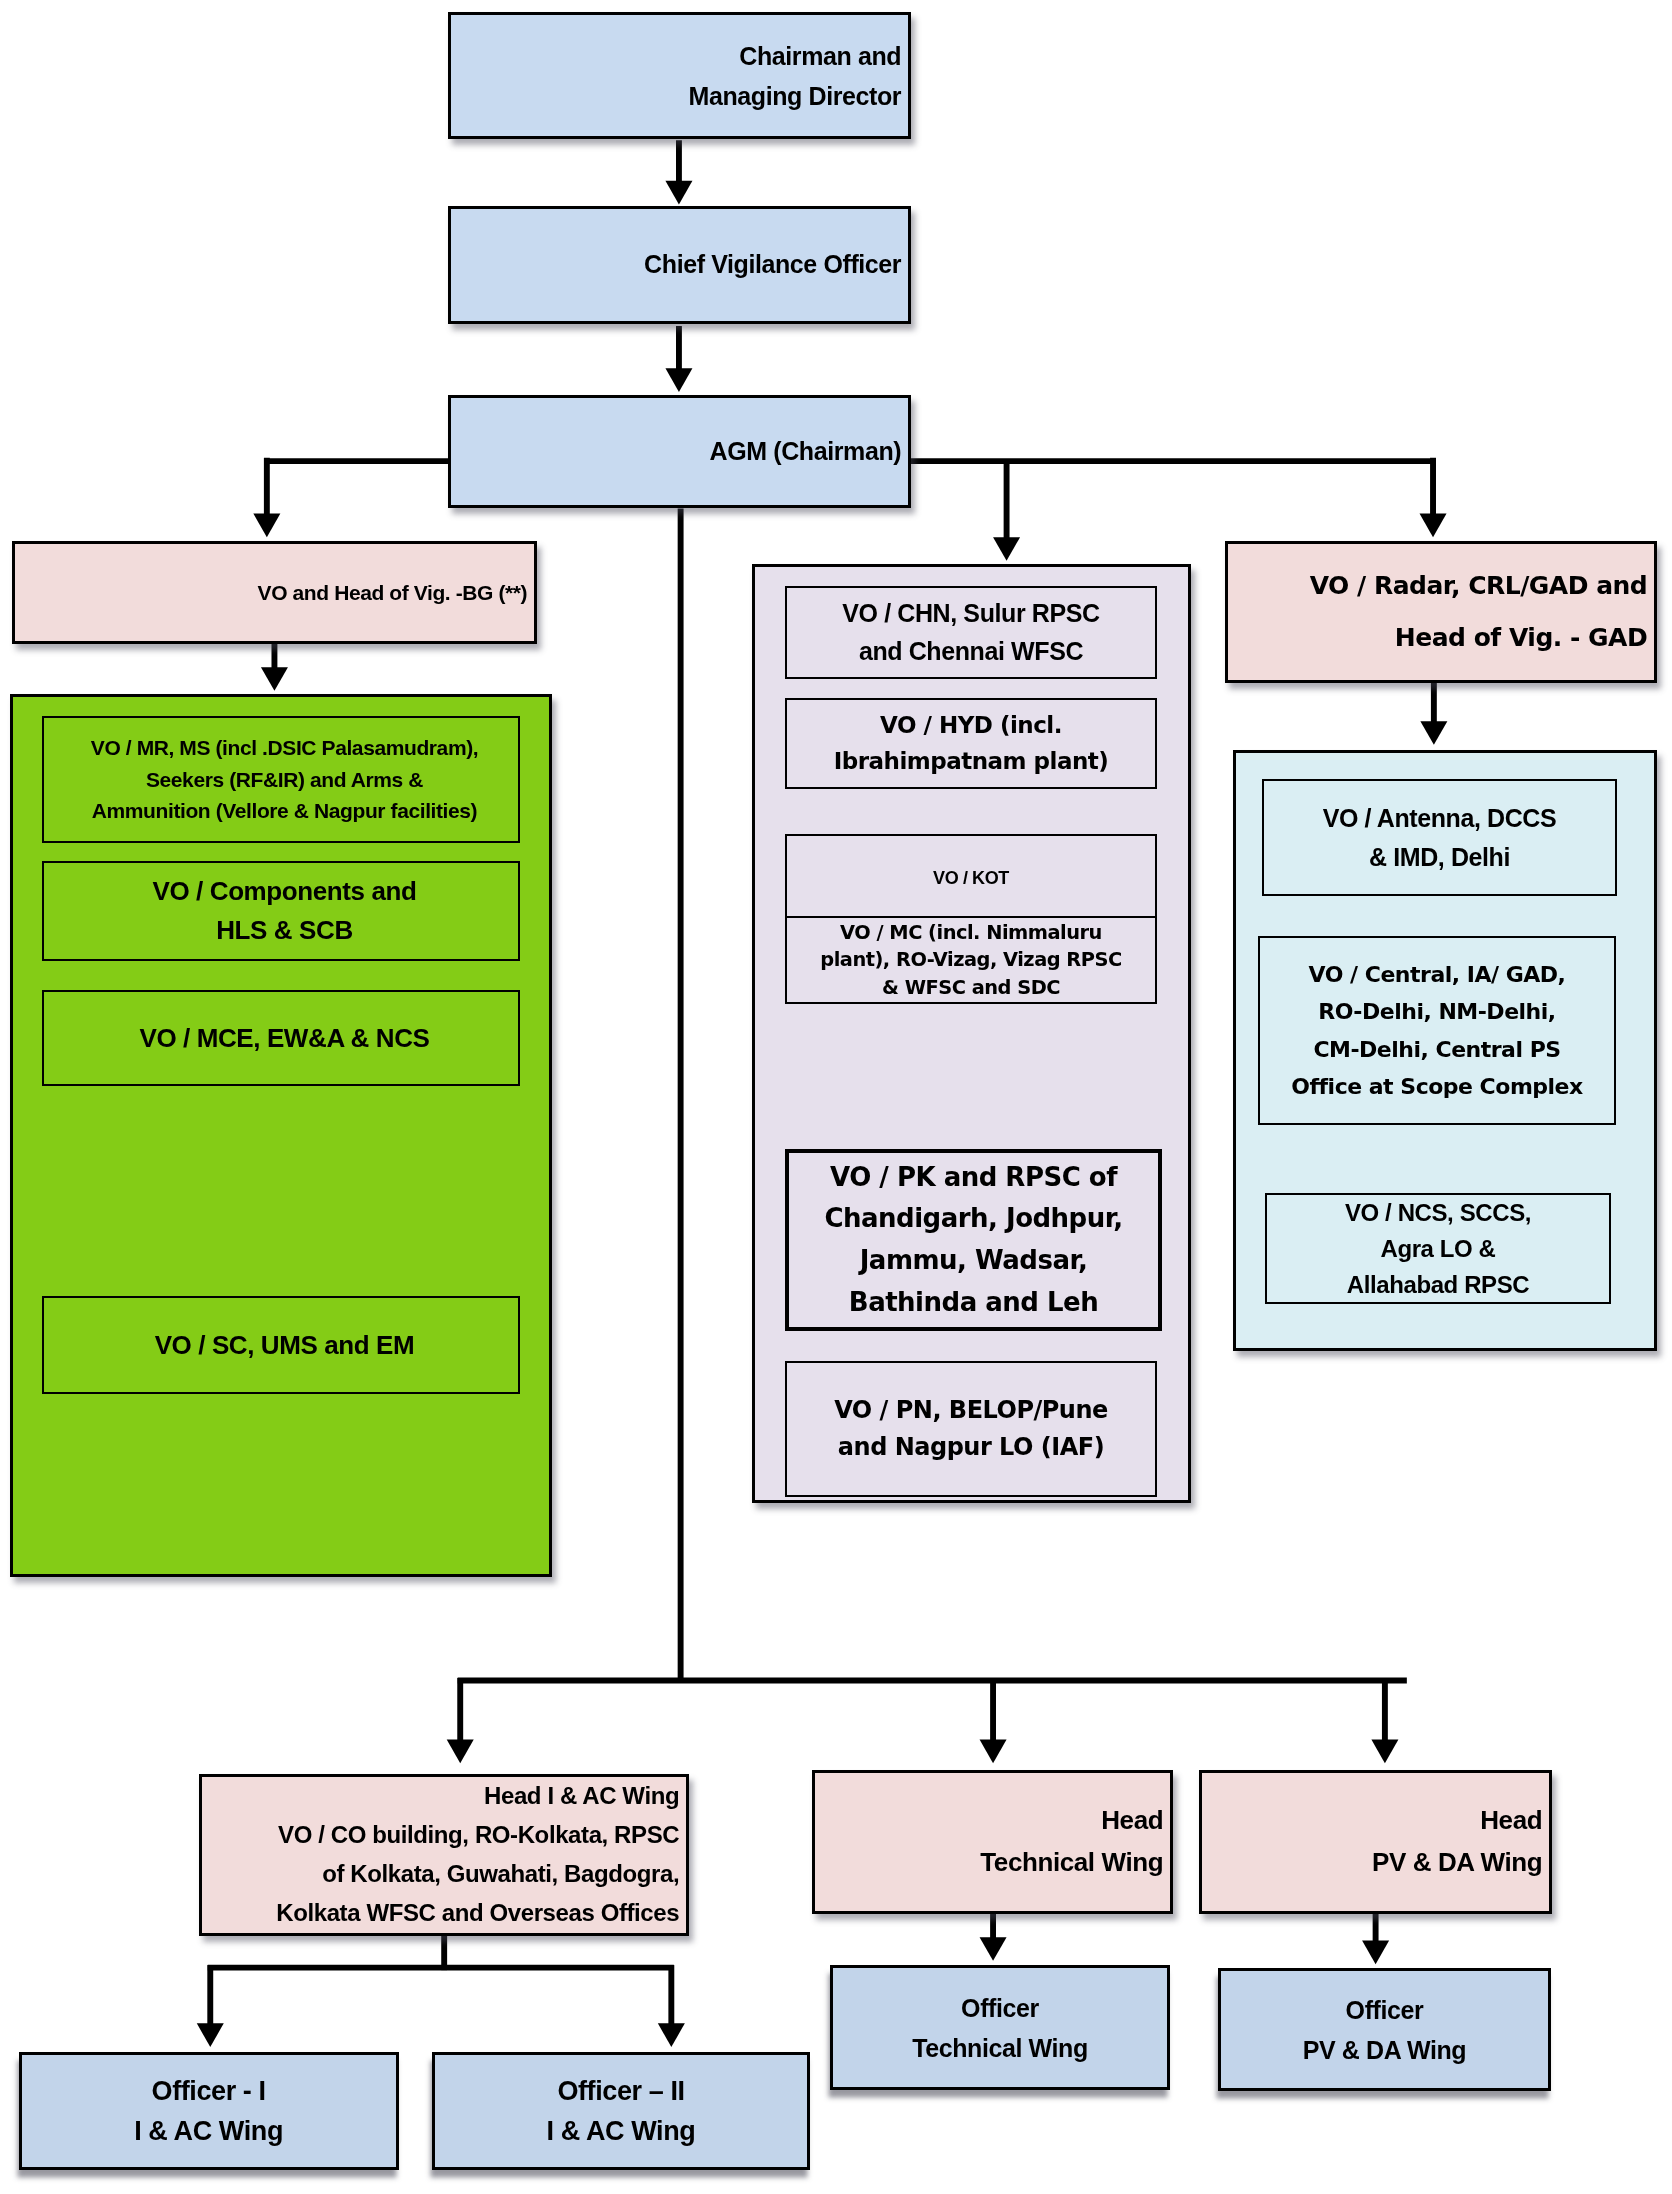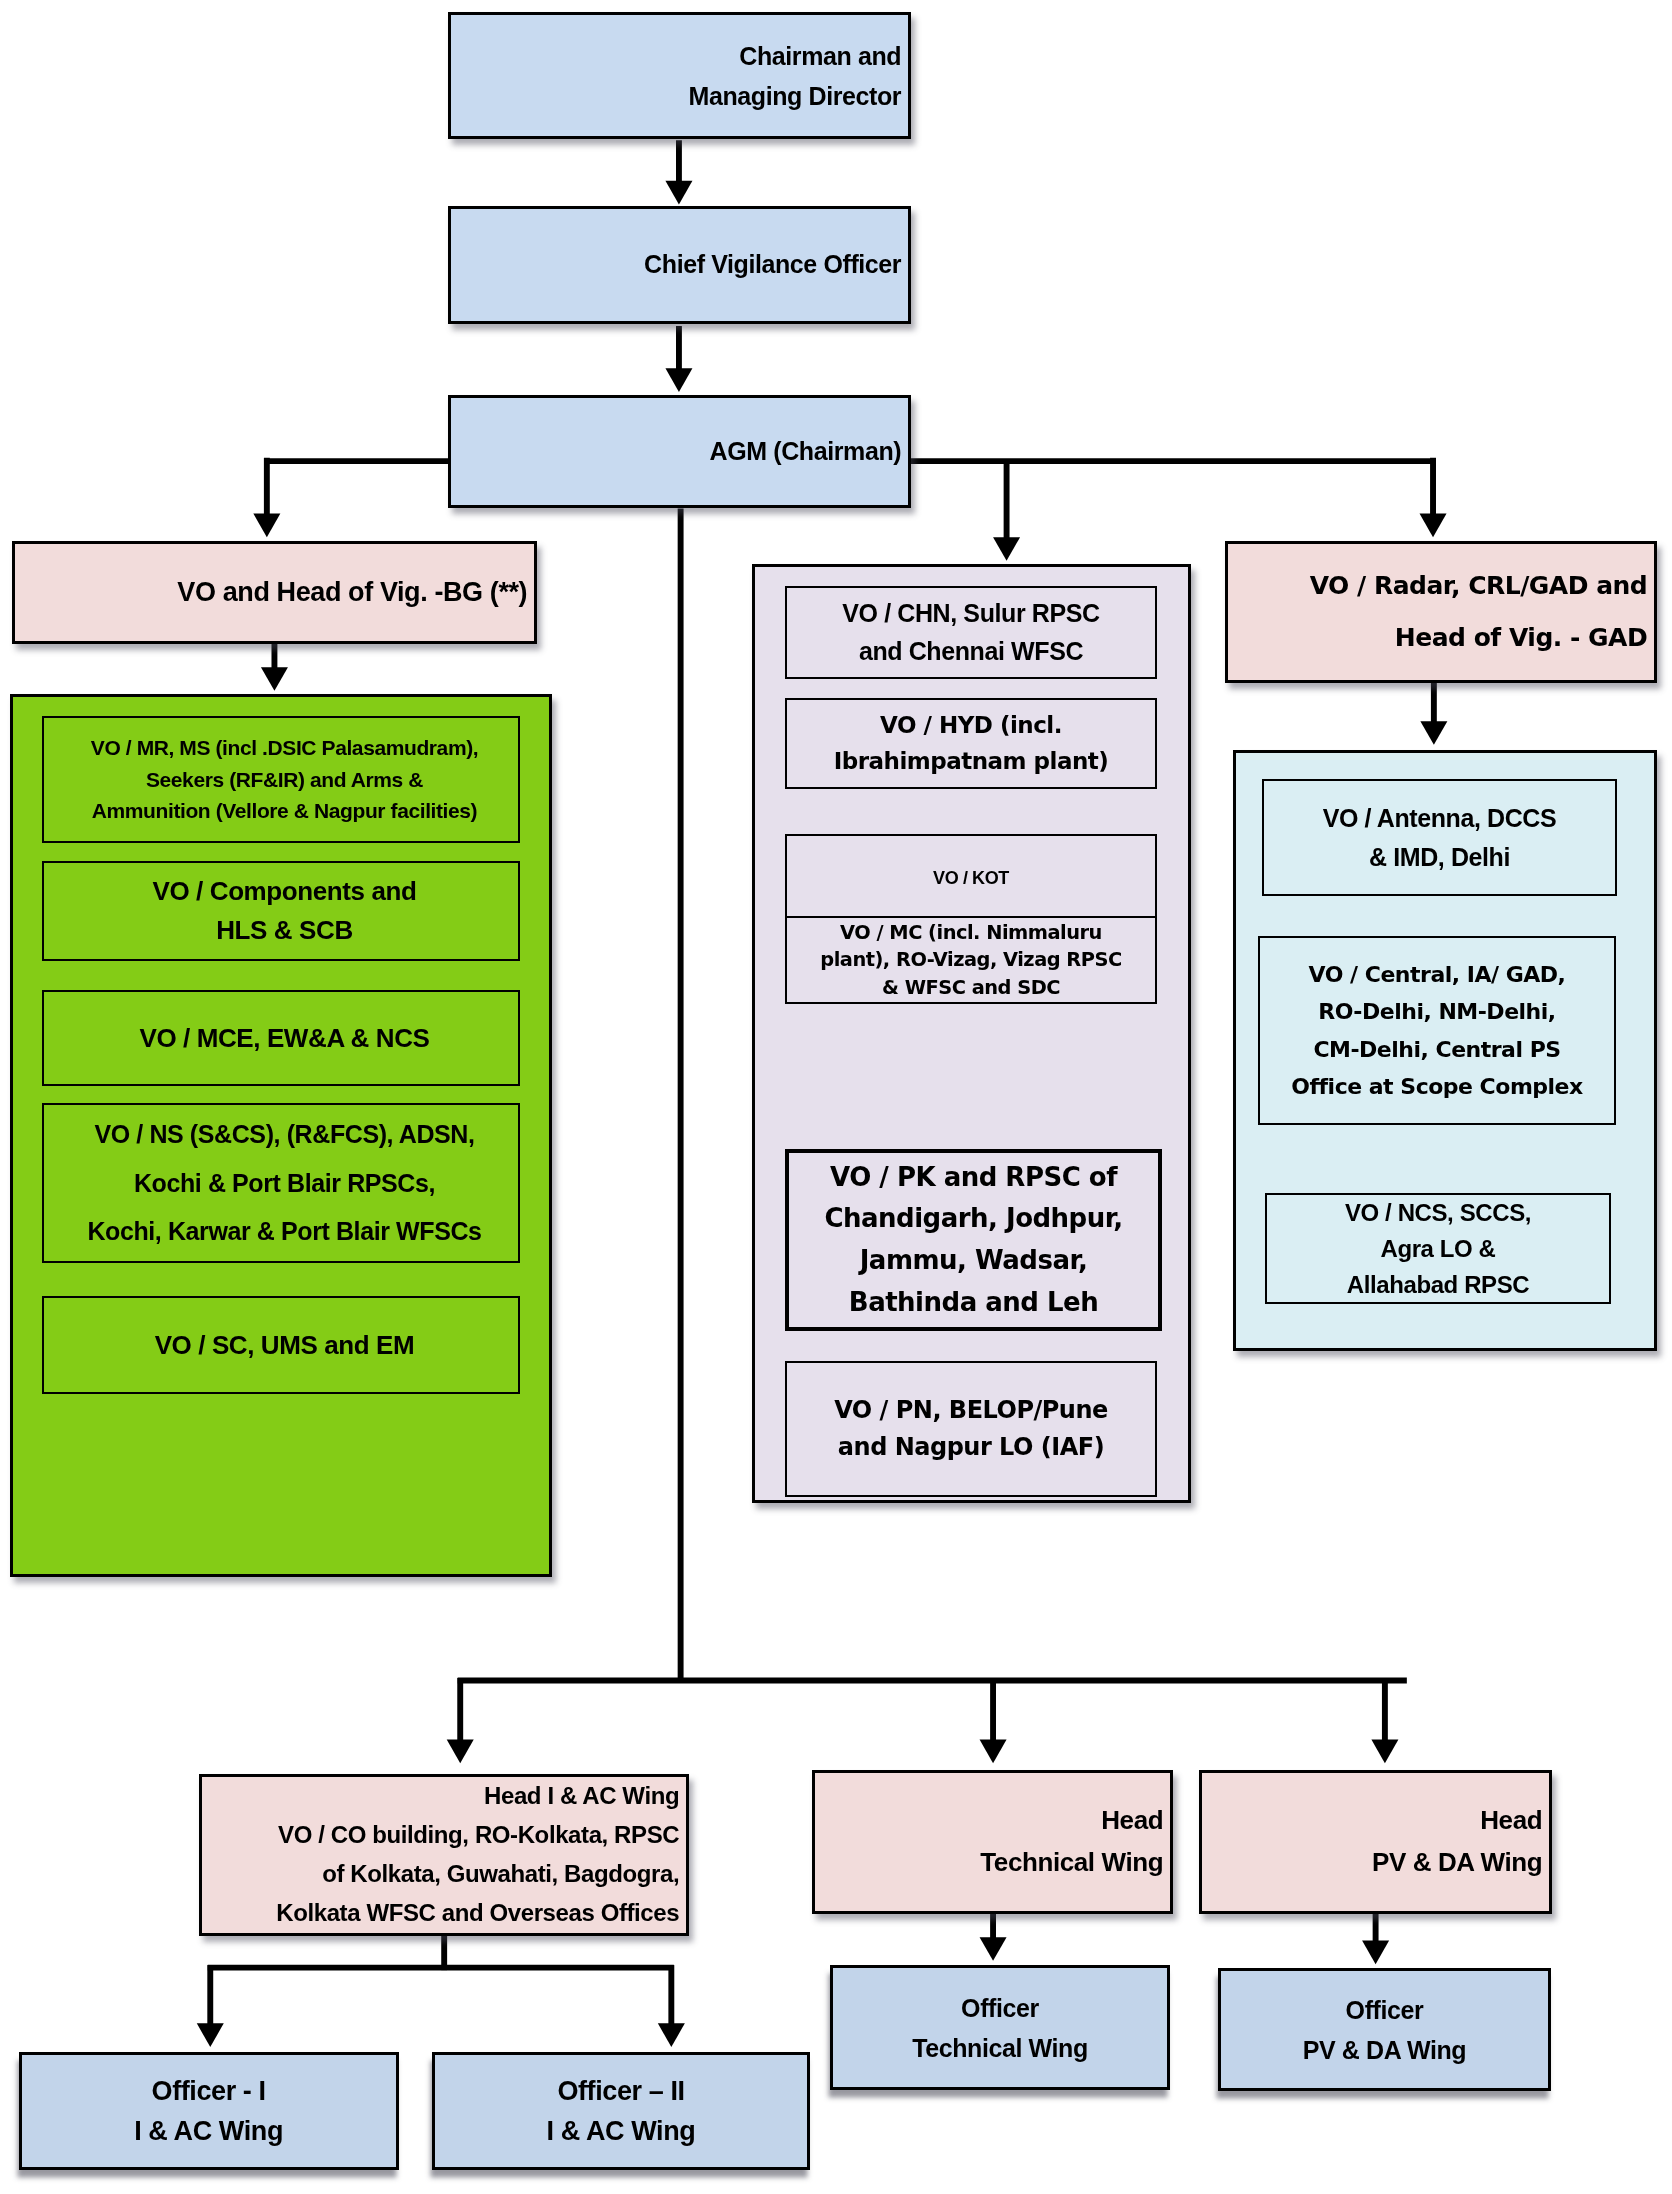--- a/index.html
+++ b/index.html
@@ -94,40 +94,35 @@
     <span class="lbl">Chairman and
 Managing Director</span>
     </div>
   <div class="node blue fc sh" style="left:448px;top:206px;width:463px;height:118px;font-size:25px;line-height:1.5;">
     <span class="lbl">Chief Vigilance Officer</span>
     </div>
   <div class="node blue fc sh" style="left:448px;top:395px;width:463px;height:113px;font-size:25px;line-height:1.5;">
     <span class="lbl">AGM (Chairman)</span>
     </div>
 
-  <div class="node pink fc sh" style="left:12px;top:541px;width:525px;height:103px;font-size:27px;line-height:1.4;">
+  <div class="node pink fc sh" style="left:12px;top:541px;width:525px;height:103px;font-size:21px;line-height:1.4;">
     <span class="lbl">VO and Head of Vig. -BG (**)</span>
     </div>
 
   <div class="node greenbg fc inner" style="left:42px;top:716px;width:478px;height:127px;font-size:21px;line-height:1.5;">
     <span class="lbl">VO / MR, MS (incl .DSIC Palasamudram),
 Seekers (RF&amp;IR) and Arms &amp;
 Ammunition (Vellore &amp; Nagpur facilities)</span>
     </div>
   <div class="node greenbg fc inner" style="left:42px;top:861px;width:478px;height:100px;font-size:26px;line-height:1.5;">
     <span class="lbl">VO / Components and
 HLS &amp; SCB</span>
     </div>
   <div class="node greenbg fc inner" style="left:42px;top:990px;width:478px;height:96px;font-size:26px;line-height:1.5;">
     <span class="lbl">VO / MCE, EW&amp;A &amp; NCS</span>
-    </div>
-  <div class="node greenbg fc inner" style="left:42px;top:1103px;width:478px;height:160px;font-size:25px;line-height:1.95;">
-    <span class="lbl">VO / NS (S&amp;CS), (R&amp;FCS), ADSN,
-Kochi &amp; Port Blair RPSCs,
-Kochi, Karwar &amp; Port Blair WFSCs</span>
     </div>
   <div class="node greenbg fc inner" style="left:42px;top:1296px;width:478px;height:98px;font-size:26px;line-height:1.5;">
     <span class="lbl">VO / SC, UMS and EM</span>
     </div>
 
   <div class="node purplebg fc inner" style="left:785px;top:586px;width:372px;height:93px;font-size:25px;line-height:1.5;">
     <span class="lbl">VO / CHN, Sulur RPSC
 and Chennai WFSC</span>
     </div>
   <div class="node purplebg fw inner" style="left:785px;top:698px;width:372px;height:91px;font-size:23px;line-height:1.55;">

